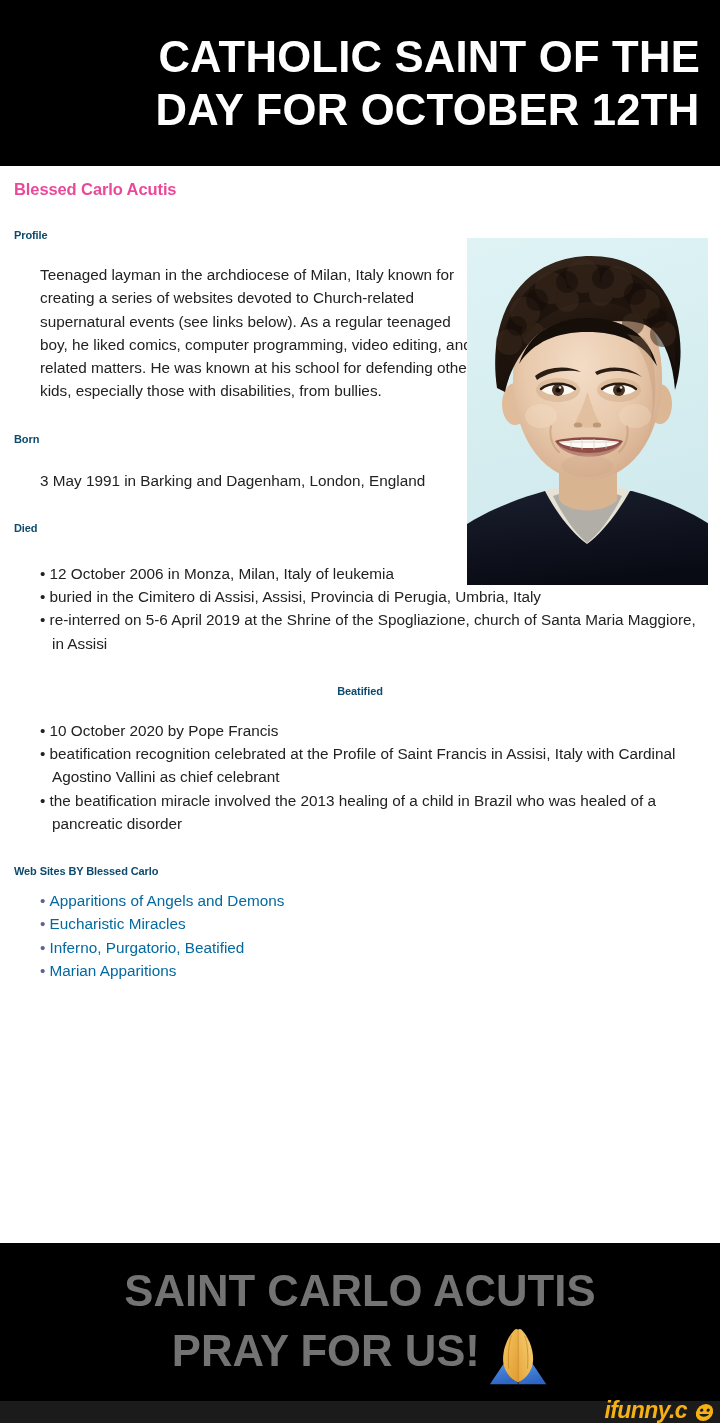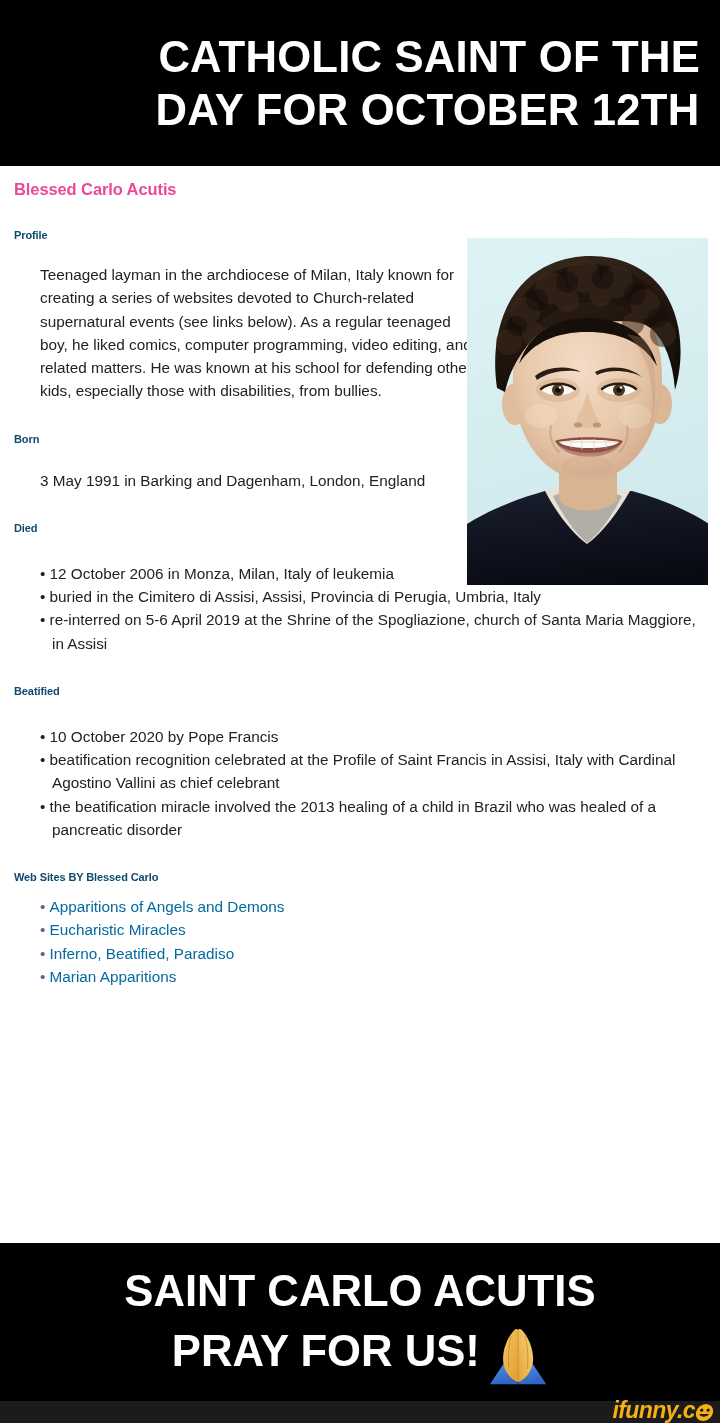--- a/index.html
+++ b/index.html
@@ -83,21 +83,21 @@
     text-decoration: none;
   }
   .links .bullet {
     color: #5a6396;
   }
 
   
   .sec-profile  { margin-bottom: 26px; }
   .sec-born h2  { margin-bottom: 24px; }
   .sec-died h2  { margin-bottom: 28px; }
-  .sec-beat h2  { margin-bottom: 28px; }
+  .sec-beat h2  { margin-bottom: 22px; text-align: center; }
   .sec-web  h2  { margin-bottom: 12px; }
 
   
   .portrait {
     position: absolute;
     left: 467px;
     top: 238px;
     width: 241px;
     height: 347px;
     overflow: hidden;
@@ -106,21 +106,21 @@
   .portrait svg { display: block; width: 100%; height: 100%; }
 
   
   .footer {
     position: absolute;
     left: 0;
     top: 1243px;
     width: 720px;
     height: 158px;
     background: #000000;
-    color: #ffffff;
+    color: #737373;
     display: flex;
     flex-direction: column;
     align-items: center;
     justify-content: center;
     box-sizing: border-box;
   }
   .footer-line {
     font-family: "Liberation Sans Narrow", "Liberation Sans", sans-serif;
     font-weight: bold;
     font-size: 45px;
@@ -156,21 +156,21 @@
     right: 6px;
     top: -4px;
     font-family: "Liberation Sans", sans-serif;
     font-weight: bold;
     font-style: italic;
     font-size: 23px;
     color: #f5b014;
     letter-spacing: -0.6px;
     display: flex;
     align-items: center;
-    gap: 0px;
+    gap: 8px;
   }
   .wm-smiley {
     display: inline-block;
     width: 19px;
     height: 19px;
     position: relative;
     transform: translateY(2px) skewX(-10deg);
   }
   .wm-smiley svg { display:block; width:100%; height:100%; }
 </style>
@@ -212,21 +212,21 @@
       <div class="bullet">•&nbsp;<span>beatification recognition celebrated at the Profile of Saint Francis in Assisi, Italy with Cardinal Agostino Vallini as chief celebrant</span></div>
       <div class="bullet">•&nbsp;<span>the beatification miracle involved the 2013 healing of a child in Brazil who was healed of a pancreatic disorder</span></div>
     </div>
   </div>
 
   <div class="sec-web">
     <h2 class="section">Web Sites BY Blessed Carlo</h2>
     <div class="bullets links">
       <div class="bullet">•&nbsp;<a href="#">Apparitions of Angels and Demons</a></div>
       <div class="bullet">•&nbsp;<a href="#">Eucharistic Miracles</a></div>
-      <div class="bullet">•&nbsp;<a href="#">Inferno, Beatified, Paradiso</a></div>
+      <div class="bullet">•&nbsp;<a href="#">Inferno, Purgatorio, Beatified</a></div>
       <div class="bullet">•&nbsp;<a href="#">Marian Apparitions</a></div>
     </div>
   </div>
 
 </div>
 
 <div class="portrait" title="Portrait photograph of Blessed Carlo Acutis, a smiling teenage boy with dark curly hair wearing a dark jacket against a pale blue background">
   <svg viewBox="0 0 241 347" preserveAspectRatio="xMidYMid slice" aria-hidden="true">
     <defs>
       <radialGradient id="skin" cx="45%" cy="42%" r="62%">

